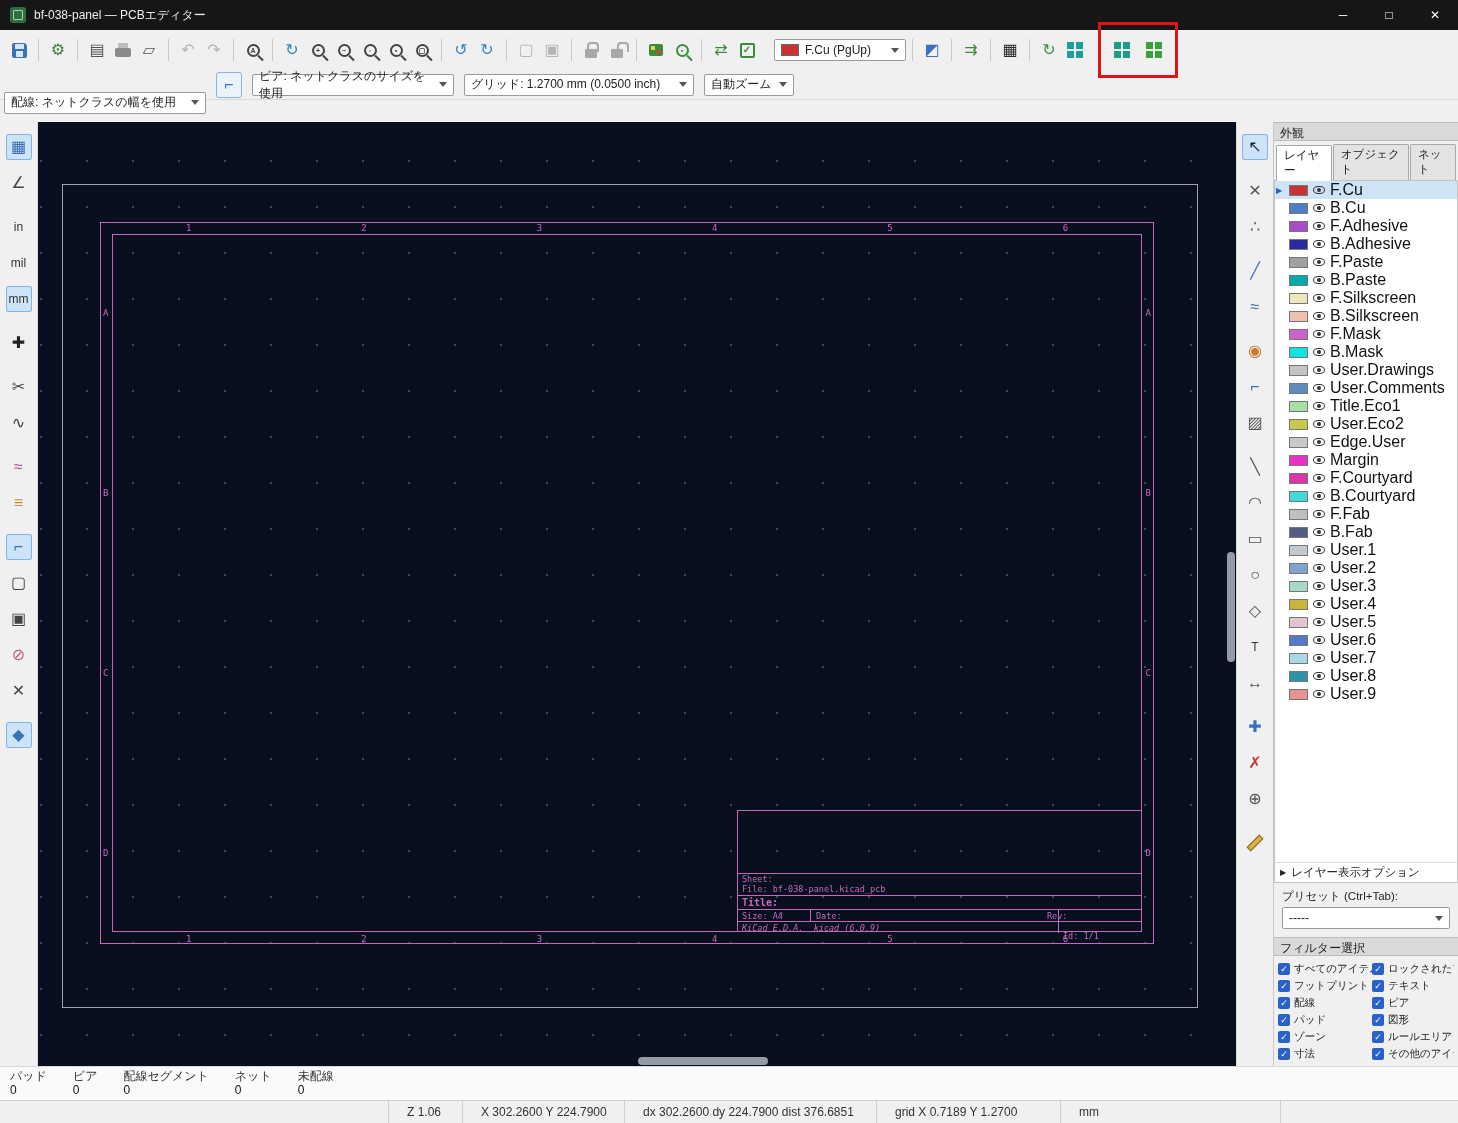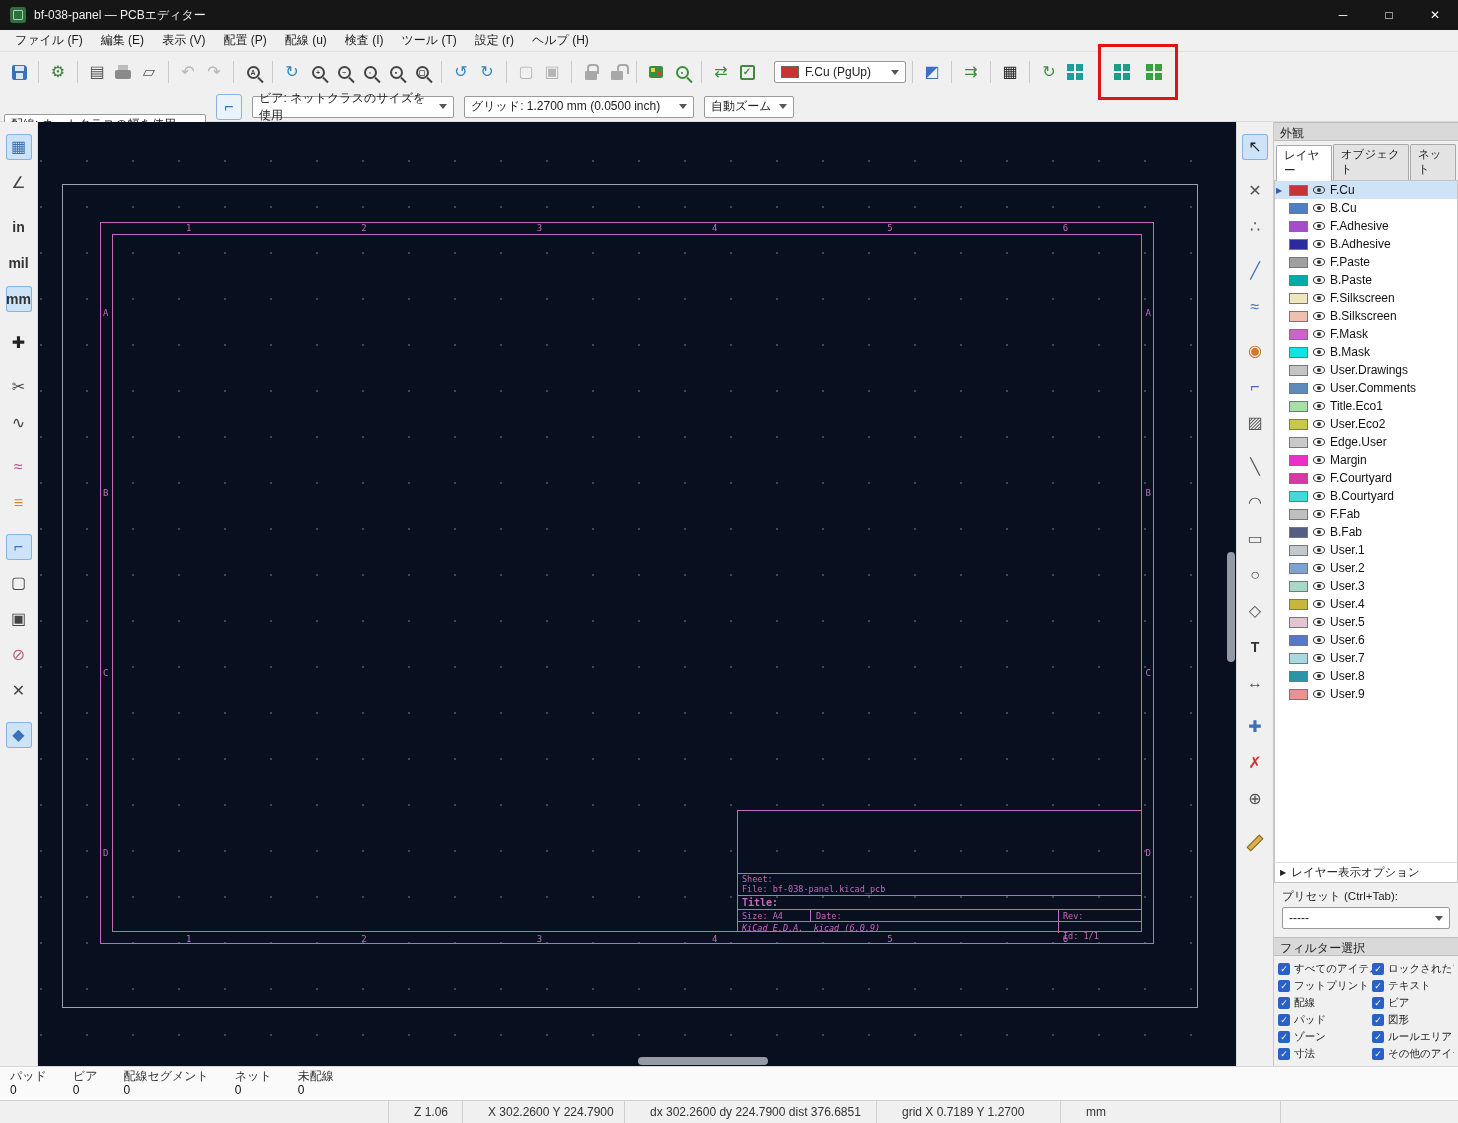--- a/index.html
+++ b/index.html
@@ -22,21 +22,21 @@
   
   .hbar { height:40px; background:#f0f0f0; display:flex; align-items:center; padding:0 6px; overflow:visible; position:relative; z-index:4; }
   .hbar2 { height:30px; background:#f0f0f0; display:flex; align-items:center; gap:10px; padding:0 4px; border-bottom:1px solid #dadada; }
   .tbtn { width:26px; height:26px; min-width:26px; display:flex; align-items:center; justify-content:center; border-radius:3px; position:relative; }
   .tbtn .glyph { font-size:16px; line-height:1; display:flex; align-items:center; justify-content:center; }
   .tbtn.active { background:#cde3f8; box-shadow:0 0 0 1px #86b4e2 inset; }
   .hbar .tbtn.gap { margin-left:13px; }
   .hbar .tbtn.gap::before { content:""; position:absolute; left:-7px; top:2px; bottom:2px; width:1px; background:#c9c9c9; }
   .vbar .tbtn.gap { margin-top:8px; }
 
-  .tbtn[data-kind="text"] .glyph { font-size:14px; font-weight:bold; }
+  .tbtn[data-kind="text"] .glyph { font-size:12px; font-weight:normal; }
   .tbtn[data-kind="mag"] .glyph { width:13px; height:13px; border:2px solid currentColor; border-radius:50%; font-size:7px; font-weight:bold; position:relative; }
   .tbtn[data-kind="mag"] .glyph::after { content:""; position:absolute; right:-6px; bottom:-4px; width:7px; height:2px; background:currentColor; transform:rotate(45deg); }
   .tbtn[data-kind="save"] .glyph { width:15px; height:15px; background:#3a72b8; border-radius:2px 4px 2px 2px; position:relative; }
   .tbtn[data-kind="save"] .glyph::before { content:""; position:absolute; top:1px; left:3px; width:9px; height:5px; background:#dce6f2; }
   .tbtn[data-kind="save"] .glyph::after { content:""; position:absolute; bottom:1px; left:4px; width:7px; height:6px; background:#dce6f2; }
   .tbtn[data-kind="print"] .glyph { width:16px; height:9px; background:#8a8a8a; border-radius:2px; position:relative; margin-top:5px; }
   .tbtn[data-kind="print"] .glyph::before { content:""; position:absolute; top:-5px; left:3px; width:10px; height:5px; background:#bdbdbd; }
   .tbtn[data-kind="lock"] .glyph, .tbtn[data-kind="lockopen"] .glyph { width:12px; height:9px; background:currentColor; border-radius:1px; position:relative; margin-top:7px; }
   .tbtn[data-kind="lock"] .glyph::before { content:""; position:absolute; top:-7px; left:2px; width:8px; height:8px; border:2px solid currentColor; border-bottom:none; border-radius:4px 4px 0 0; }
   .tbtn[data-kind="lockopen"] .glyph::before { content:""; position:absolute; top:-7px; left:6px; width:8px; height:8px; border:2px solid currentColor; border-bottom:none; border-radius:4px 4px 0 0; }
@@ -91,75 +91,55 @@
   .tab { padding:2px 7px 3px 7px; border:1px solid #a8a8a8; border-bottom:none; background:#e3e3e3; border-radius:2px 2px 0 0; font-size:11.5px; }
   .tab.active { background:#fff; position:relative; top:1px; }
   .layer-list { flex:1; background:#fff; border:1px solid #c4c4c4; border-bottom:none; overflow:hidden; }
   .layer-row { display:flex; align-items:center; height:18px; padding-left:1px; gap:5px; }
   .layer-row.selected { background:#cfe3f7; }
   .sel-arrow { visibility:hidden; font-size:8px; color:#2a5cb8; width:8px; }
   .layer-row.selected .sel-arrow { visibility:visible; }
   .lswatch { width:19px; height:11px; border:1px solid #777; }
   .eye { display:inline-block; width:12px; height:8px; border:1px solid #333; border-radius:50% / 60%; position:relative; }
   .eye::after { content:""; position:absolute; left:3px; top:1px; width:4px; height:4px; border-radius:50%; background:#333; }
-  .lname { font-size:12px; color:#111; white-space:nowrap; }
+  .lname { font-size:16px; color:#111; white-space:nowrap; }
   .disp-opts { background:#fff; border:1px solid #c4c4c4; border-top:1px solid #dcdcdc; height:21px; display:flex; align-items:center; gap:5px; padding-left:5px; font-size:11.5px; }
   .disp-opts .arrow { font-size:8px; color:#222; }
   .preset-label { padding:6px 8px 3px 8px; font-size:11.5px; }
   .preset-dd { margin:0 8px 8px 8px; }
   .filter-grid { display:grid; grid-template-columns:94px 1fr; padding:5px 4px; row-gap:2px; }
   .fitem { display:flex; align-items:center; gap:4px; overflow:hidden; height:15px; }
   .cb { width:12px; height:12px; min-width:12px; background:#2a61c9; border-radius:2px; color:#fff; font-size:9px; line-height:12px; text-align:center; }
   .flabel { font-size:10.5px; white-space:nowrap; overflow:hidden; }
 
   
   .counts { position:absolute; left:0; right:0; top:1066px; height:34px; background:#fafafa; border-top:1px solid #d8d8d8; display:flex; padding:2px 0 0 10px; gap:26px; }
   .count { display:flex; flex-direction:column; line-height:14px; }
   .count .clabel { color:#333; }
   .count .cvalue { color:#111; }
   .statusbar { position:absolute; left:0; right:0; bottom:0; height:23px; background:#f0f0f0; border-top:1px solid #d0d0d0; display:flex; align-items:stretch; color:#333; }
-  .seg { border-left:1px solid #cfcfcf; padding:4px 10px 0 25px; white-space:nowrap; }
+  .seg { border-left:1px solid #cfcfcf; padding:4px 10px 0 18px; white-space:nowrap; }
   .seg.spacer { border:none; width:388px; }
   .seg.mm { width:220px; }
 </style>
 </head>
 <body>
 
 <div class="app">
 
   <div class="titlebar">
     <span class="appicon"></span>
     <span class="titletext">bf-038-panel — PCBエディター</span>
     <span class="winbtns">
       <span class="wbtn">─</span>
       <span class="wbtn">□</span>
       <span class="wbtn">✕</span>
     </span>
   </div>
 
-  <div class="menubar">
-
-      <span class="menuitem">ファイル (F)</span>
-
-      <span class="menuitem">編集 (E)</span>
-
-      <span class="menuitem">表示 (V)</span>
-
-      <span class="menuitem">配置 (P)</span>
-
-      <span class="menuitem">配線 (u)</span>
-
-      <span class="menuitem">検査 (I)</span>
-
-      <span class="menuitem">ツール (T)</span>
-
-      <span class="menuitem">設定 (r)</span>
-
-      <span class="menuitem">ヘルプ (H)</span>
-    </div>
 
   <div class="hbar">
     <span style="display:flex;align-items:center;">
 
         <span class="tbtn" data-kind="save">
           <span class="glyph" style="color: rgb(58, 114, 184);"></span>
         </span>
 
         <span class="tbtn gap">
           <span class="glyph" style="color: rgb(60, 125, 60);">⚙</span>
@@ -430,21 +410,21 @@
           <div class="hl" style="top:84px;"></div>
           <div class="hl" style="top:98px;"></div>
           <div class="hl" style="top:110px;"></div>
           <div class="vl" style="left:72px; top:98px; height:12px;"></div>
           <div class="vl" style="left:320px; top:98px; height:24px;"></div>
           <span style="left:4px; top:63px;">Sheet:</span>
           <span style="left:4px; top:73px;">File: bf-038-panel.kicad_pcb</span>
           <span style="left:4px; top:86px; font-size:10px; font-weight:bold;">Title:</span>
           <span style="left:4px; top:100px;">Size: A4</span>
           <span style="left:78px; top:100px;">Date:</span>
-          <span style="left:325px; top:100px;">Rev:</span>
+          <span style="left:309px; top:100px;">Rev:</span>
           <span style="left:4px; top:112px;font-style:italic;">KiCad E.D.A.  kicad (6.0.9)</span>
           <span style="left:325px; top:120px;">Id: 1/1</span>
         </div>
       </div>
 
       <div class="vscroll">
           <div class="thumb" able="true"></div>
         </div>
       <div class="hscroll">
           <div class="thumb"></div>

